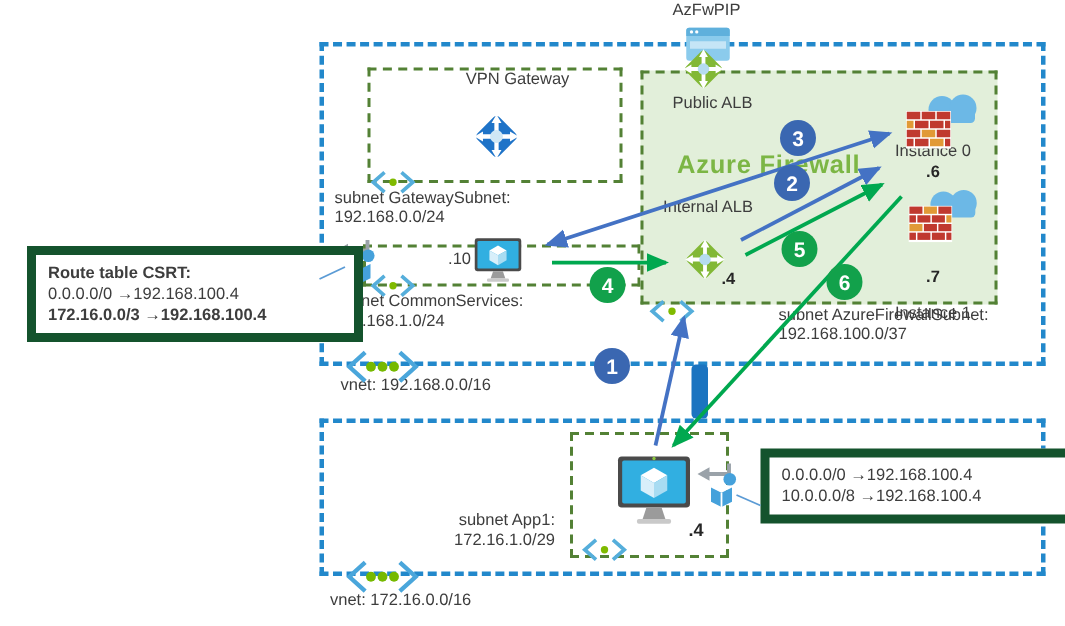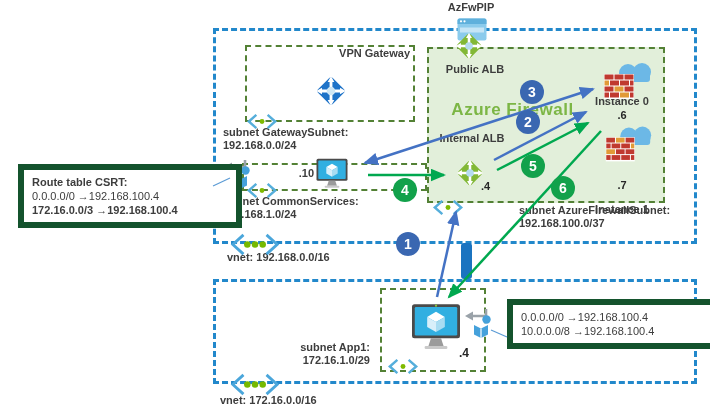--- a/index.html
+++ b/index.html
@@ -2,21 +2,21 @@
 <html><head>
 <meta charset="utf-8">
 <style>
   html,body{margin:0;padding:0;background:#fff;}
   .canvas{position:relative;width:710px;height:417px;background:#fff;overflow:hidden;
           font-family:"Liberation Sans",sans-serif;color:#3d3d3d;}
   .box{position:absolute;box-sizing:border-box;}
   .vnet-box{border:3px dashed #2288cb;z-index:1;}
   .subnet-box{border:2px dashed #538135;z-index:2;}
   .fw-box{background:#e2efda;border:2px dashed #538135;z-index:2;}
-  .lbl{position:absolute;font-size:11px;line-height:13px;white-space:nowrap;z-index:10;font-weight:bold;}
+  .lbl{position:absolute;font-size:11px;line-height:13px;white-space:nowrap;z-index:10;}
   .lbl.c{text-align:center;}
   .lbl.r{text-align:right;}
   .ip{font-weight:bold;color:#262626;}
   .watermark{position:absolute;left:425px;top:100px;width:175px;text-align:center;
              font-size:17px;font-weight:bold;color:#7cb645;letter-spacing:.5px;z-index:5;}
   .icon{position:absolute;z-index:20;}
   .peer-bar{position:absolute;left:461px;top:243px;width:11px;height:36px;
             background:#1b74c0;border-radius:3px;z-index:20;}
   .rt-panel{position:absolute;background:#fff;border:6px solid #14532d;z-index:22;
             padding:5px 8px;font-size:11px;line-height:14px;white-space:nowrap;}
@@ -35,21 +35,21 @@
 
   <div class="box vnet-box" style="left:213px;top:28px;width:484px;height:216px;"></div>
   <div class="box vnet-box" style="left:213px;top:279px;width:484px;height:105px;"></div>
   <div class="box subnet-box" style="left:245px;top:45px;width:170px;height:77px;"></div>
   <div class="box subnet-box" style="left:242px;top:163px;width:185px;height:28px;"></div>
   <div class="box fw-box" style="left:427px;top:47px;width:238px;height:156px;"></div>
   <div class="box subnet-box" style="left:380px;top:288px;width:106px;height:84px;"></div>
 
   <div class="watermark">Azure Firewall</div>
 
-  <div class="lbl c" style="left:280px;top:47px;width:130px;text-align:right;">VPN Gateway</div>
+  <div class="lbl c" style="left:280px;top:47px;width:130px;">VPN Gateway</div>
   <div class="lbl" style="left:223px;top:126px;">subnet GatewaySubnet:</div>
   <div class="lbl" style="left:223px;top:139px;">192.168.0.0/24</div>
 
   <div class="lbl r" style="left:282px;top:167px;width:32px;">.10</div>
   <div class="lbl" style="left:223px;top:195px;">subnet CommonServices:</div>
   <div class="lbl" style="left:223px;top:208px;">192.168.1.0/24</div>
 
   <div class="lbl c" style="left:431px;top:1px;width:80px;">AzFwPIP</div>
   <div class="lbl c" style="left:435px;top:63px;width:80px;">Public ALB</div>
   <div class="lbl c" style="left:432px;top:132px;width:80px;">Internal ALB</div>

